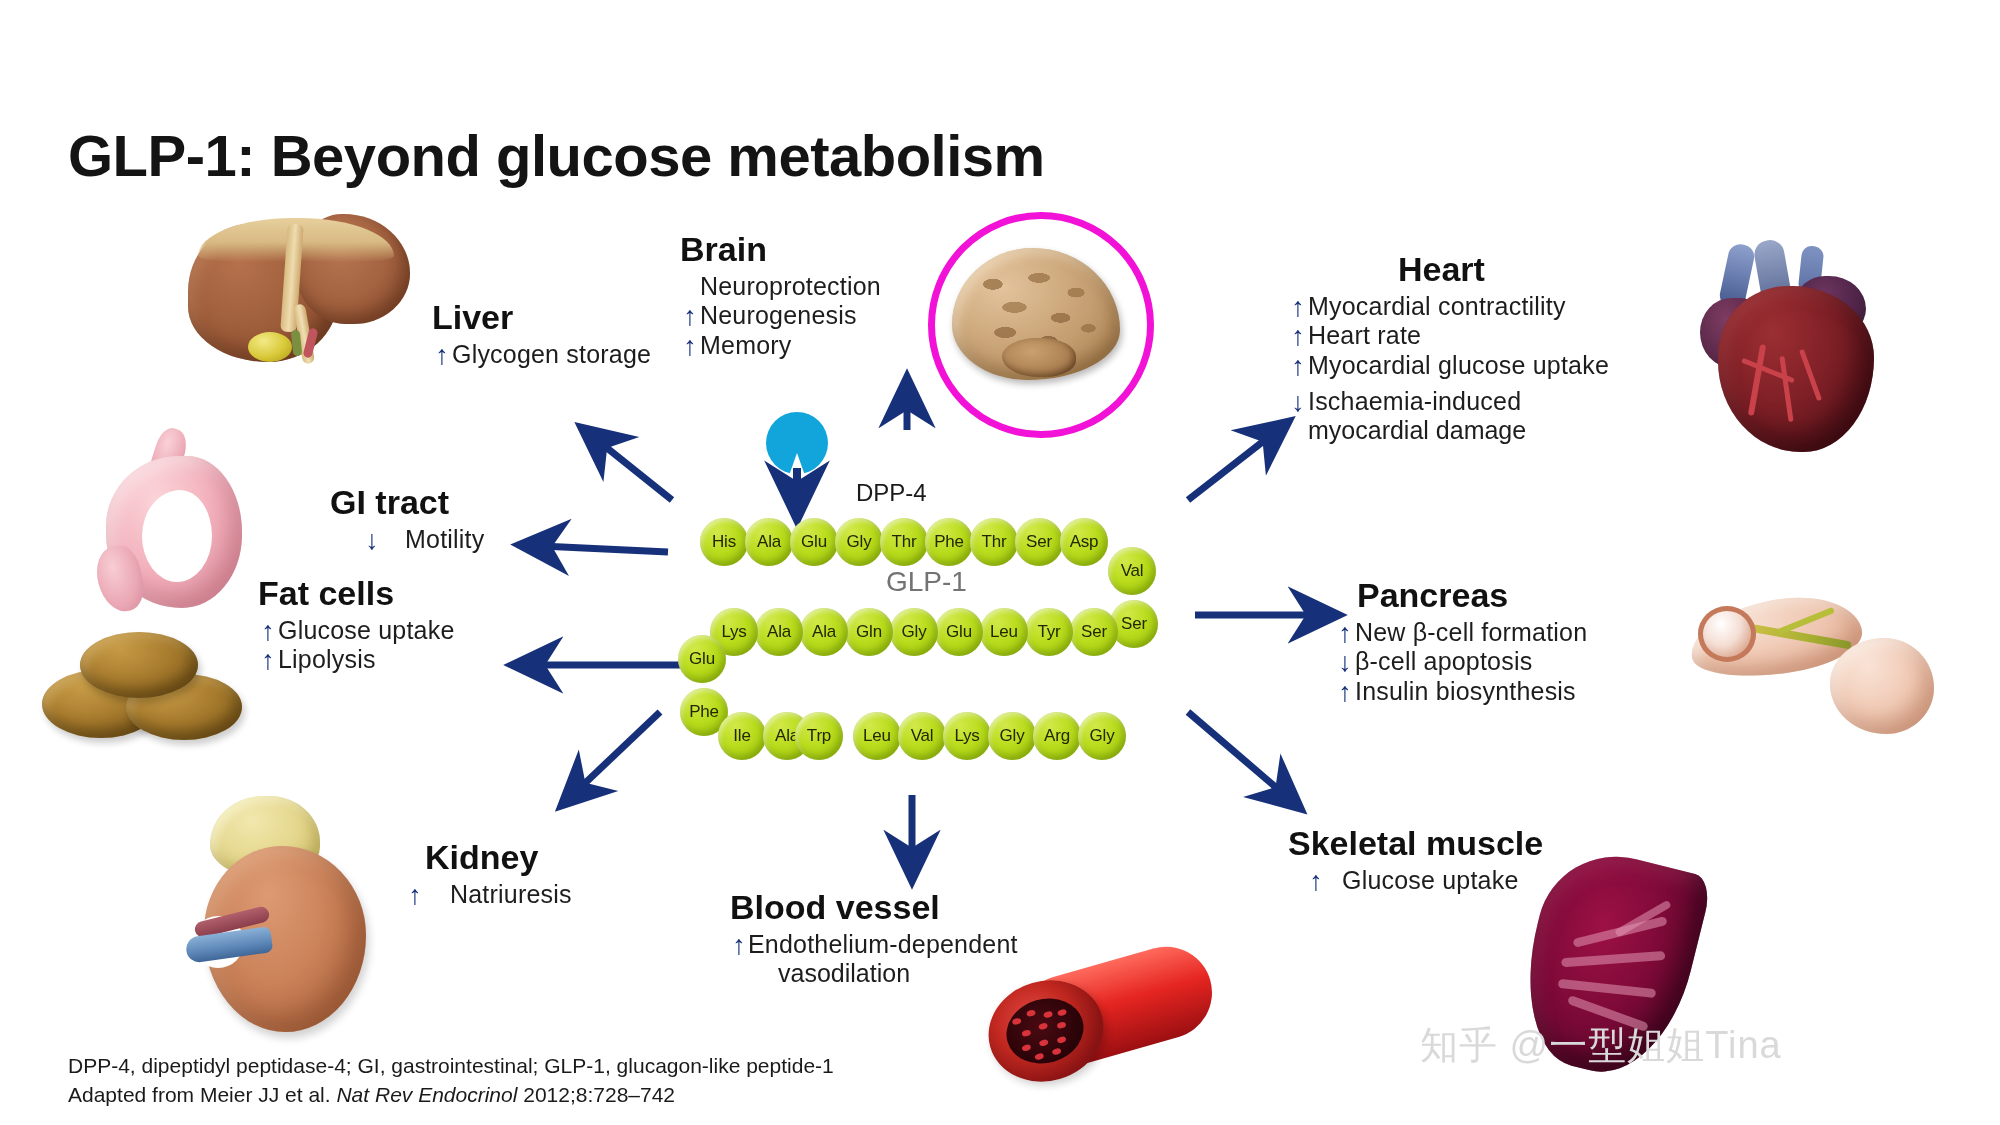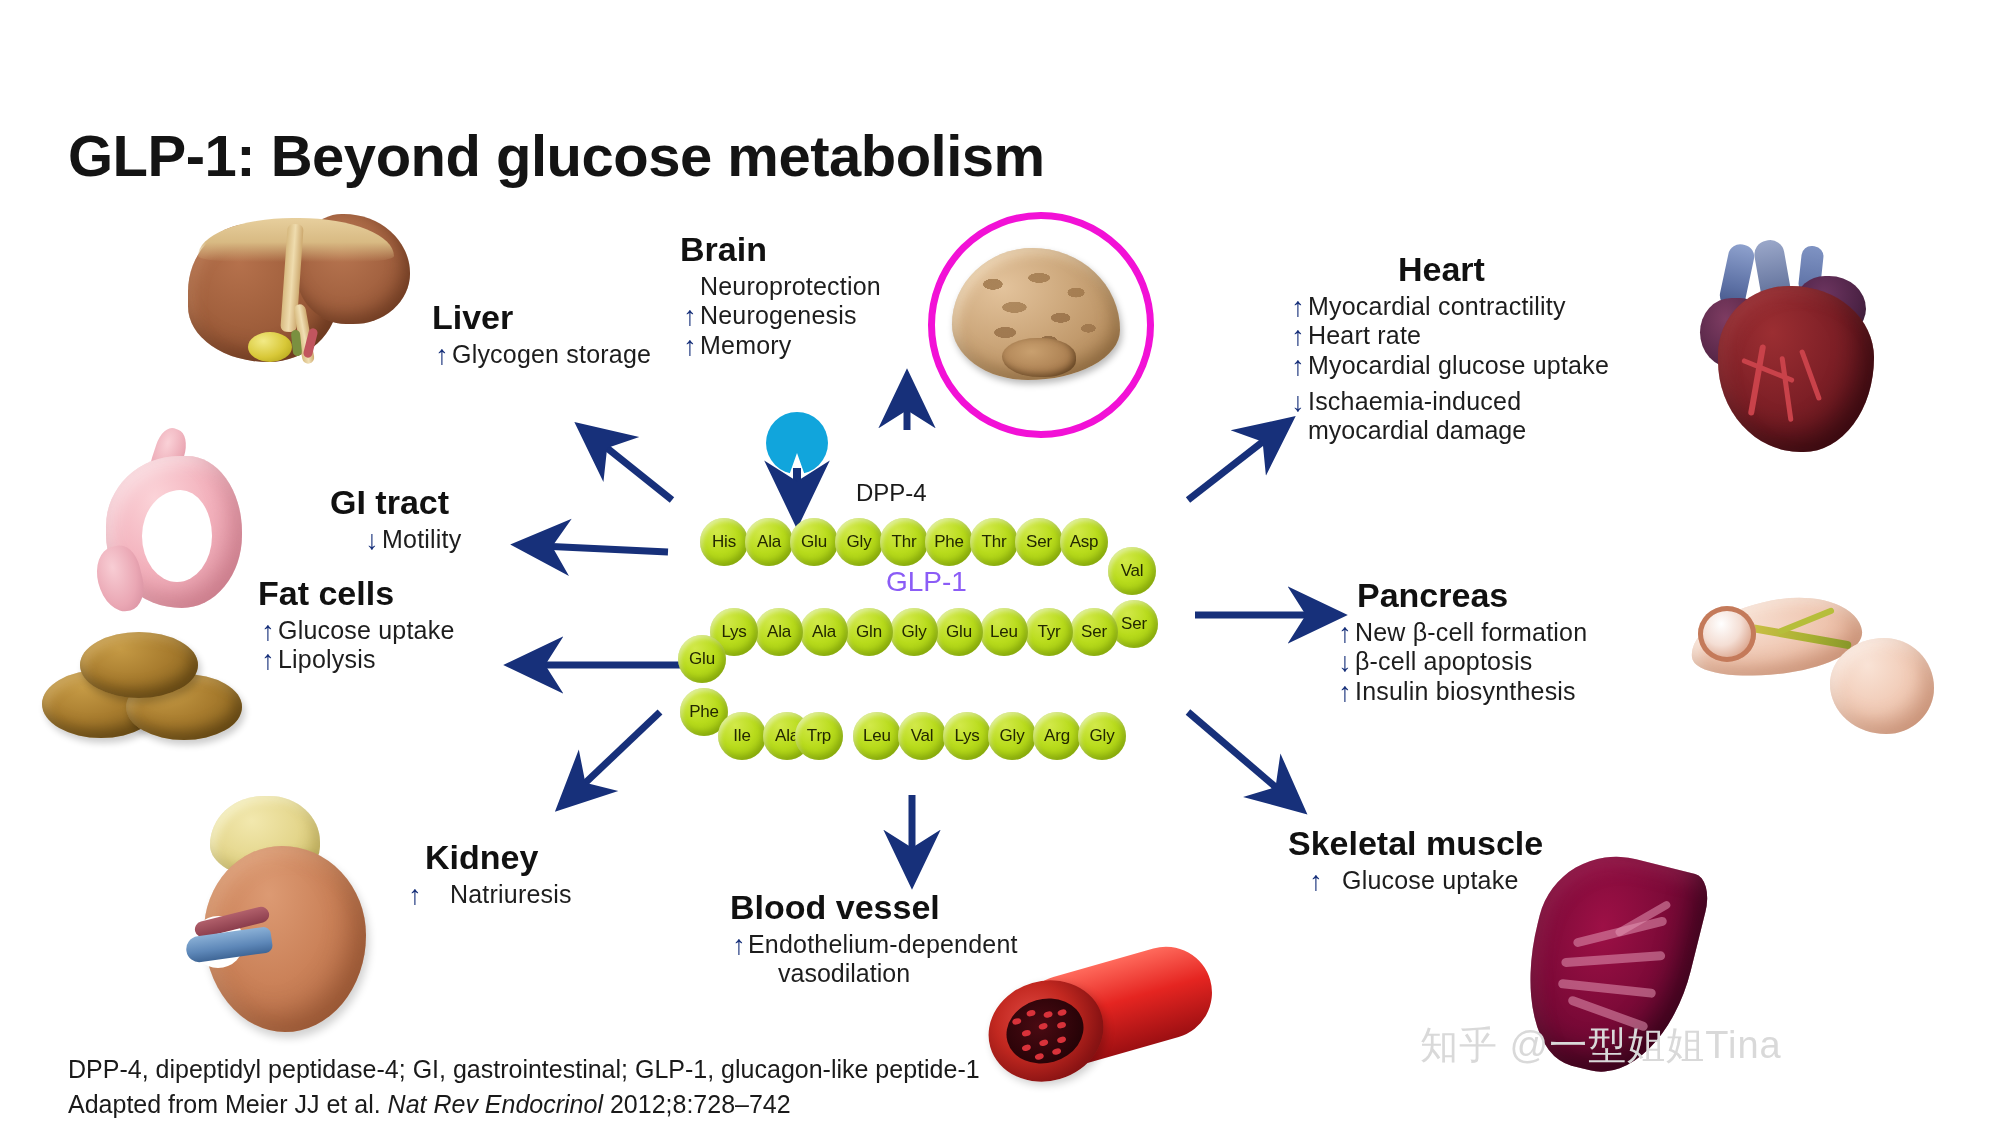--- a/index.html
+++ b/index.html
@@ -82,21 +82,21 @@
     align-items: center;
     justify-content: center;
     font-size: 17px;
     color: #232800;
     font-family: "Liberation Sans", sans-serif;
     letter-spacing: -0.2px;
   }
   .glp1-label {
     position: absolute;
     font-size: 28px;
-    color: #8b5cf6;
+    color: #737373;
   }
 
   
   .dpp4-shape {
     position: absolute;
     width: 62px;
     height: 62px;
     background: #11a5dc;
     border-radius: 50%;
     clip-path: polygon(0% 0%, 100% 0%, 100% 100%, 62% 100%, 50% 66%, 38% 100%, 0% 100%);
@@ -429,21 +429,21 @@
     position: absolute;
     width: 9px; height: 6px;
     border-radius: 50%;
     background: #d8323a;
   }
 
   
   .footnote {
     position: absolute;
     left: 68px; top: 1052px;
-    font-size: 25px;
+    font-size: 21px;
     line-height: 1.38;
     color: #1a1a1a;
     white-space: nowrap;
   }
   .footnote .ital { font-style: italic; }
   .watermark {
     position: absolute;
     left: 1420px; top: 1020px;
     font-size: 38px;
     color: #d9d9d9;
@@ -567,21 +567,21 @@
     <div class="stomach-eso"></div>
     <div class="stomach-body"></div>
     <div class="stomach-hole"></div>
     <div class="stomach-duo"></div>
   </div>
   <div class="organ-block" style="left:330px; top:485px;">
     <div class="organ-title">GI tract</div>
     <div class="effect-list" style="margin-left:32px;">
       <div class="effect-row">
         <span class="effect-arrow">↓</span>
-        <span class="effect-text" style="margin-left:0;">Motility</span>
+        <span class="effect-text" style="margin-left:23px;">Motility</span>
       </div>
     </div>
   </div>
 
   <div class="fat">
     <div class="fat-cell fat-b"></div>
     <div class="fat-cell fat-c"></div>
     <div class="fat-cell fat-a"></div>
   </div>
   <div class="organ-block" style="left:258px; top:576px;">

